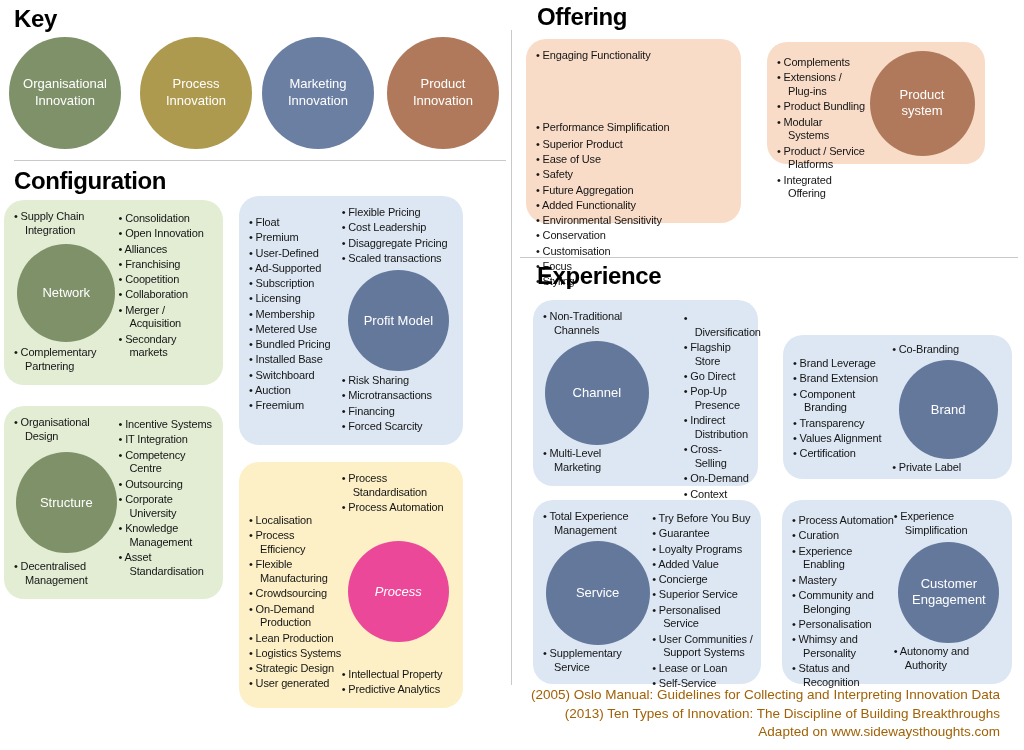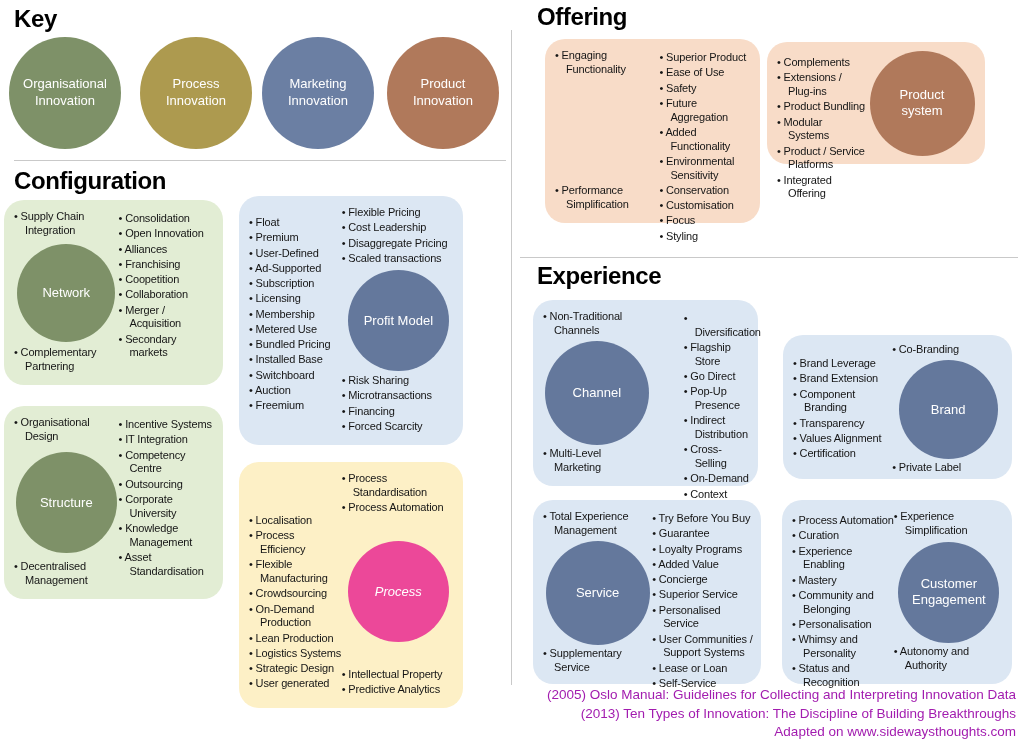--- a/index.html
+++ b/index.html
@@ -54,22 +54,22 @@
 
   .b-process .colL{padding-top:42px}
   .b-profit .colL{padding-top:10px}
   .b-brand{padding-top:8px;padding-bottom:8px}
   .b-brand .colL{flex-basis:47%;padding-top:14px}
   .b-brand .circle{width:99px;height:99px}
   .b-customer .colL{flex-basis:48%;padding-top:4px}
   .b-ppf .colL{flex-basis:53%}
 
   .footer{
-    position:absolute;right:8px;top:686px;text-align:right;
-    font-size:13.5px;line-height:18.5px;color:#a21caf;
+    position:absolute;right:24px;top:686px;text-align:right;
+    font-size:13.5px;line-height:18.5px;color:#a16207;
   }
 </style>
 </head>
 <body>
 
 <div class="page">
 
   <h1 class="title" style="left:14px;top:5px">Key</h1>
   <div class="key-circle" style="left: 9px; background: rgb(126, 145, 104);">
       <span>Organisational Innovation</span>
@@ -200,21 +200,21 @@
         </div>
       <ul class="bullets">
           <li>Intellectual Property</li>
           <li>Predictive Analytics</li>
         </ul>
     </div>
   </div>
 
   <h1 class="title" style="left:537px;top:3px">Offering</h1>
 
-  <div class="box typeA b-ppf" style="left: 545px; top: 39px; width: 215px; height: 184px; background: rgb(248, 220, 200);">
+  <div class="box typeA b-ppf" style="left: 526px; top: 39px; width: 215px; height: 184px; background: rgb(248, 220, 200); flex-direction: column;">
     <div class="colL">
       <ul class="bullets">
           <li>Engaging Functionality</li>
         </ul>
       <ul class="bullets">
           <li>Performance Simplification</li>
         </ul>
     </div>
     <div class="colR">
       <ul class="bullets">

